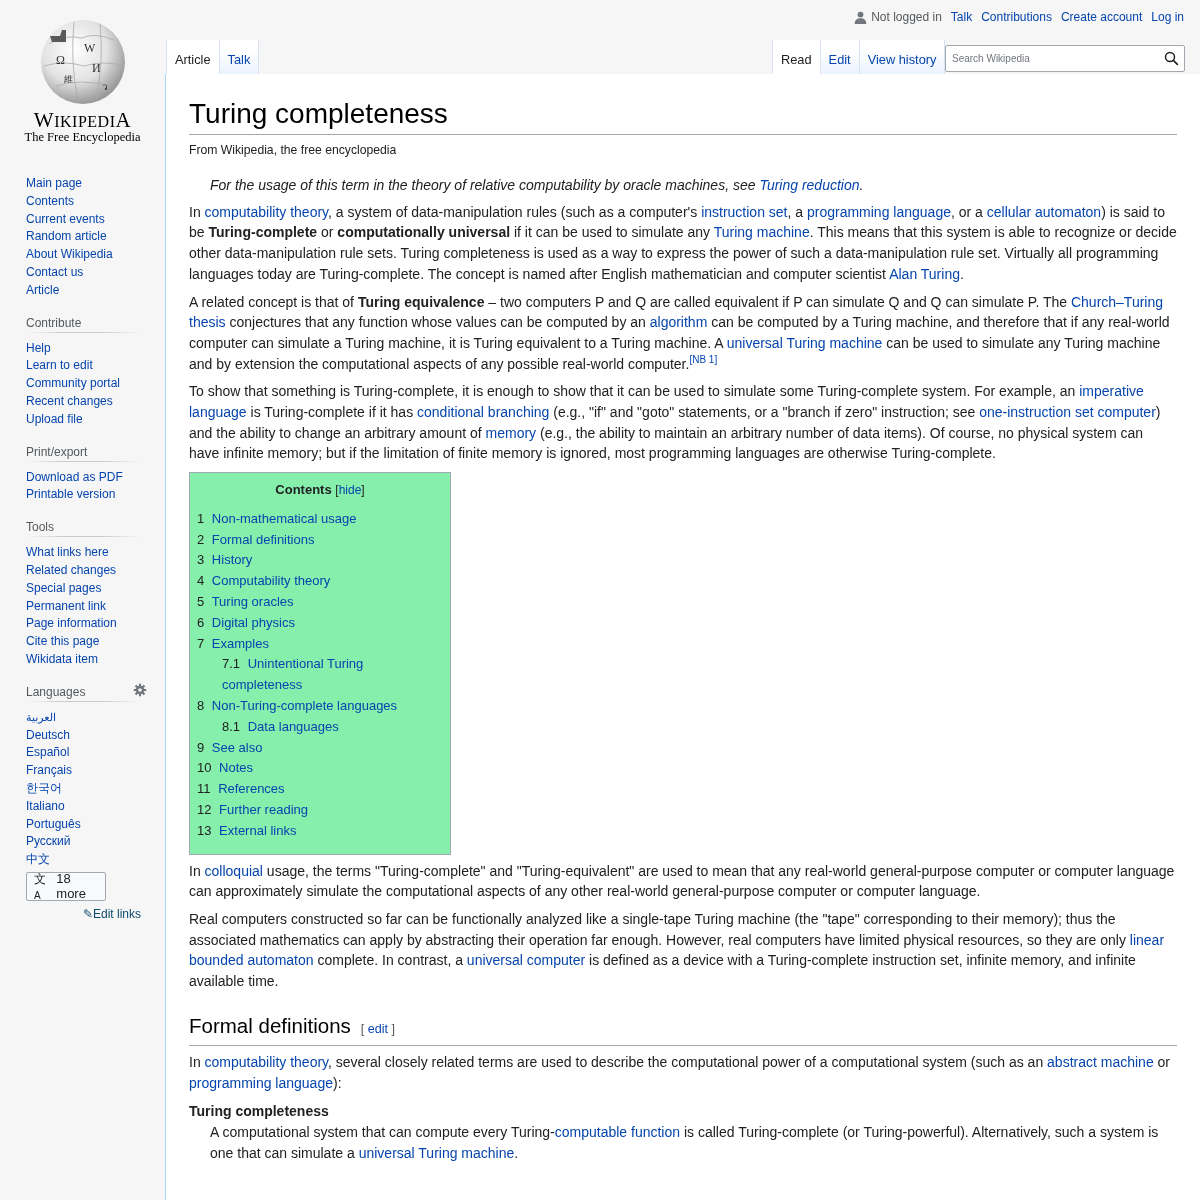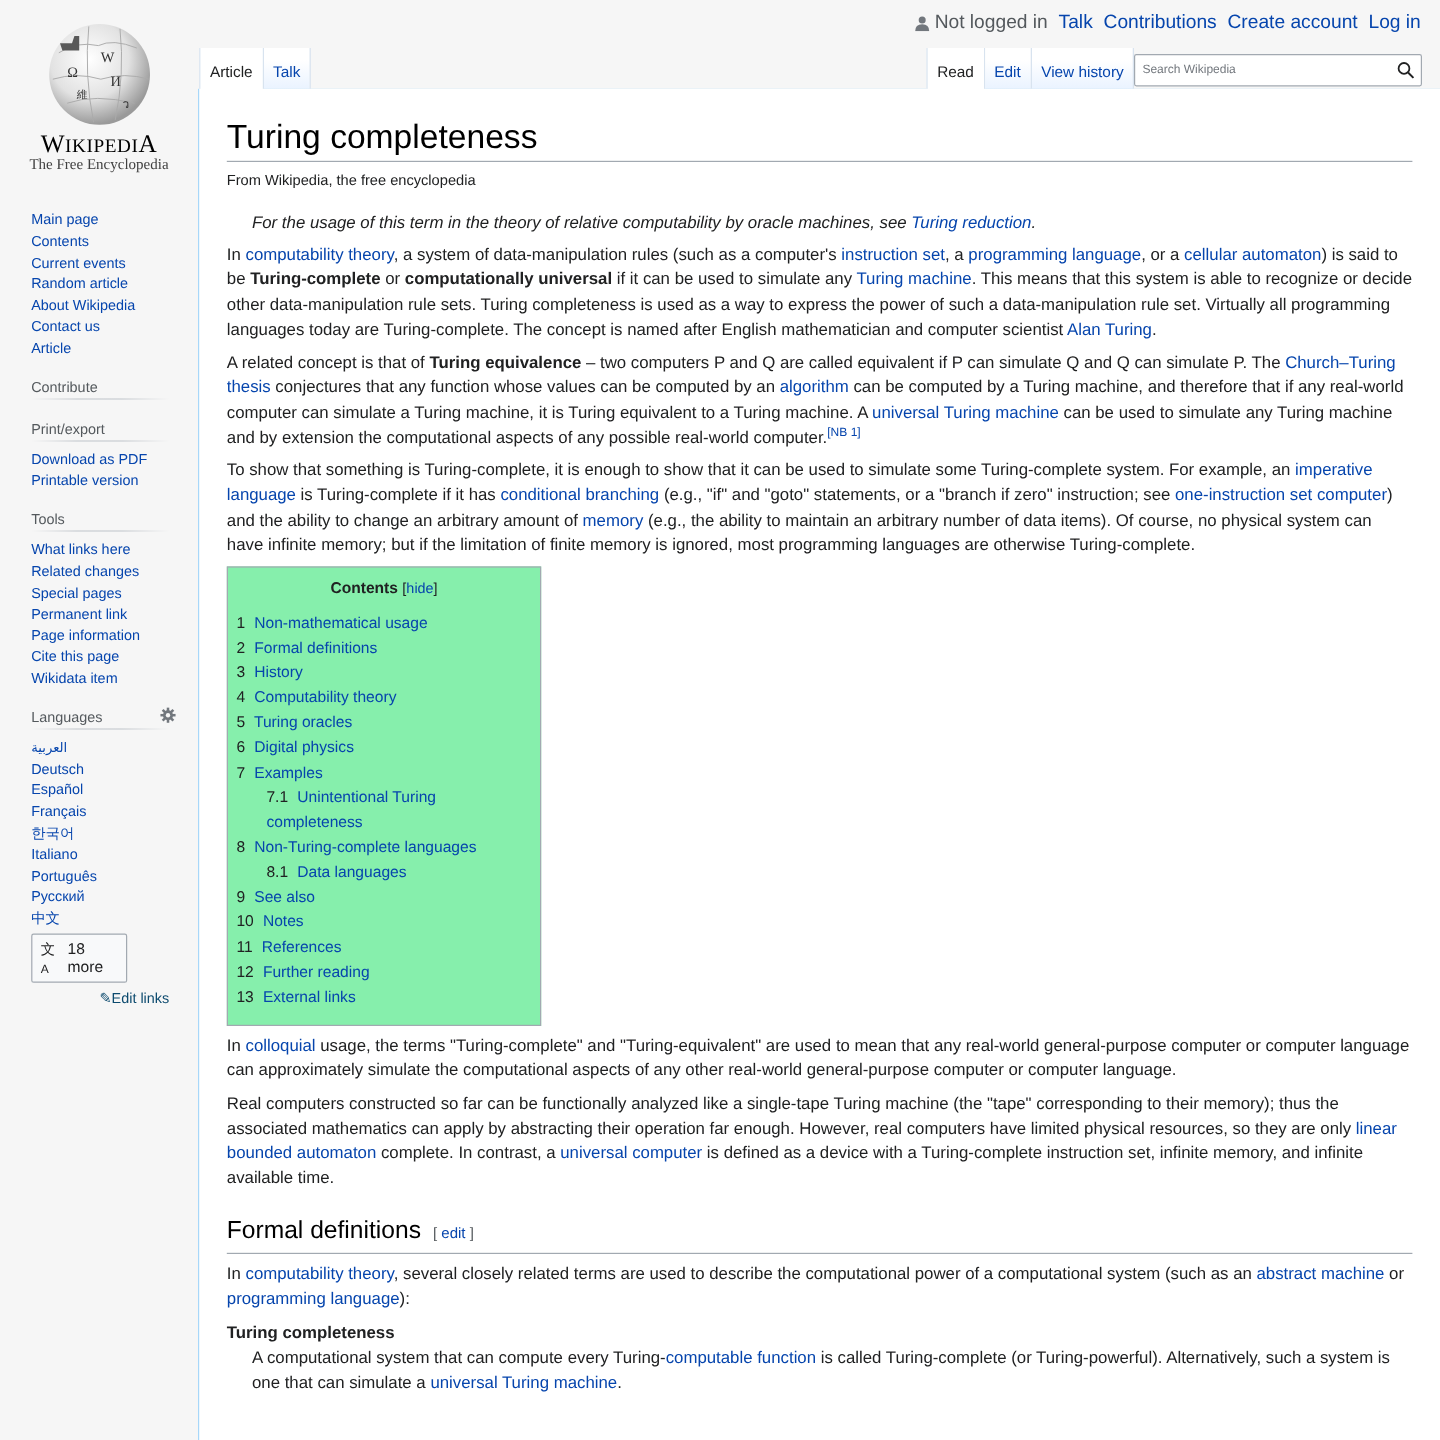--- a/index.html
+++ b/index.html
@@ -21,21 +21,21 @@
     position: absolute; left: 34px; top: 14px; width: 98px; height: 92px;
   }
   .wordmark {
     position: absolute; left: 0; top: 108px; width: 165px; text-align: center;
     font-family: "Liberation Serif", serif; font-size: 21px; letter-spacing: 0.5px;
     color: #000;
   }
   .wordmark .sc { font-size: 16px; }
   .tagline {
     position: absolute; left: 0; top: 130px; width: 165px; text-align: center;
-    font-family: "Liberation Serif", serif; font-size: 12.5px; color: #404040;
+    font-family: "Liberation Serif", serif; font-size: 12.5px; color: #000000;
   }
 
   
   .sidebar { position: absolute; left: 0; top: 166px; width: 165px; }
   .portal { margin-left: 26px; width: 115px; }
   .portal h3 {
     margin: 0; font-size: 12px; font-weight: normal; color: #54595d;
     padding: 4px 0 3px 0; position: relative;
     border-bottom: 1px solid transparent;
     background-image: linear-gradient(to right, rgba(200,204,209,0) 0, #c8ccd1 33%, #c8ccd1 66%, rgba(200,204,209,0) 100%);
@@ -44,30 +44,30 @@
   .portal ul { list-style: none; margin: 0; padding: 5px 0 0 0; }
   .portal li { font-size: 12px; line-height: 12px; padding: 3px 0; height: 17.8px; }
   .portal li a { color: #0645ad; }
   .portal.main ul { padding-top: 0; }
   .gear {
     position: absolute; right: -6px; top: 2px; width: 14px; height: 14px;
   }
   .more-langs {
     margin-top: 4px; display: inline-flex; align-items: center; gap: 6px;
     border: 1px solid #a2a9b1; background: #f8f9fa; border-radius: 2px;
-    padding: 5px 7px; font-size: 13px; color: #202122; height: 41px; width: 80px;
+    padding: 5px 7px; font-size: 13px; color: #202122; height: 29px; width: 80px;
   }
   .edit-links {
     text-align: right; font-size: 12px; color: #0c4a6e; margin-top: 6px; padding-right: 0;
   }
 
   
   .personal {
     position: absolute; top: 10px; right: 16px;
-    font-size: 16px; display: flex; align-items: flex-start; gap: 9px;
+    font-size: 12px; display: flex; align-items: flex-start; gap: 9px;
   }
   .personal .anon { color: #54595d; display: flex; align-items: center; gap: 4px; }
 
   
   .tabs-left { position: absolute; left: 166px; top: 40px; display: flex; height: 35px; }
   .tabs-right { position: absolute; left: 772px; top: 40px; display: flex; height: 35px; }
   .tab {
     font-size: 12.8px; padding: 12px 8px 0 8px; height: 35px;
     background: linear-gradient(to bottom, rgba(167,215,249,0) 0, #fff 100%);
     border-right: 1px solid #d8e3ef;
@@ -210,20 +210,27 @@
       <li><a href="#">Current events</a></li>
       <li><a href="#">Random article</a></li>
       <li><a href="#">About Wikipedia</a></li>
       <li><a href="#">Contact us</a></li>
       <li><a href="#">Article</a></li>
     </ul>
   </div>
 
   <div class="portal" style="margin-top:13px;">
     <h3>Contribute</h3>
+    <ul>
+      <li><a href="#">Help</a></li>
+      <li><a href="#">Learn to edit</a></li>
+      <li><a href="#">Community portal</a></li>
+      <li><a href="#">Recent changes</a></li>
+      <li><a href="#">Upload file</a></li>
+    </ul>
   </div>
 
   <div class="portal" style="margin-top:13px;">
     <h3>Print/export</h3>
     <ul>
       <li><a href="#">Download as PDF</a></li>
       <li><a href="#">Printable version</a></li>
     </ul>
   </div>
 

